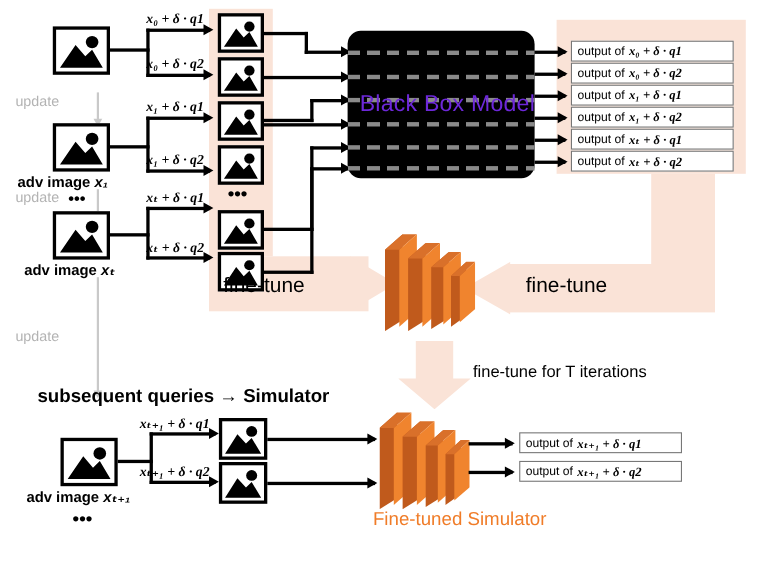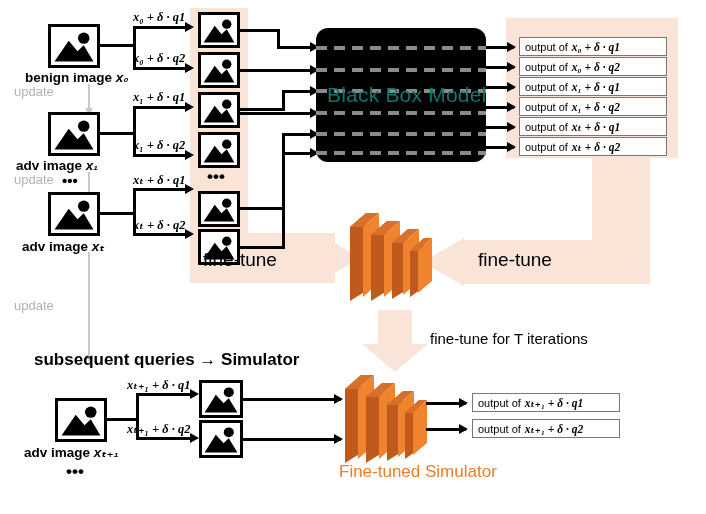--- a/index.html
+++ b/index.html
@@ -22,21 +22,21 @@
   .math{position:absolute;white-space:nowrap;font-family:"Liberation Serif","DejaVu Serif",serif;
         font-style:italic;font-weight:bold;font-size:12.5px;color:#000;}
   .outbox{position:absolute;border:1px solid #777;background:#fff;box-sizing:border-box;
           font-family:"Liberation Serif","DejaVu Serif",serif;font-size:11.5px;
           display:flex;align-items:center;padding-left:5px;white-space:nowrap;}
   .outbox .of{font-family:"Liberation Sans",sans-serif;font-style:normal;font-weight:normal;font-size:11px;padding-right:4px;}
   .outbox .mm{font-style:italic;font-weight:bold;}
 
   
   .blackbox{position:absolute;background:#000;border-radius:12px;}
-  .bbtext{position:absolute;color:#0f766e;font-size:21px;font-weight:normal;
+  .bbtext{position:absolute;color:#6d28d9;font-size:21px;font-weight:normal;
           font-family:"Liberation Sans",sans-serif;letter-spacing:.2px;white-space:nowrap;}
   .dash{position:absolute;height:4px;
         background:repeating-linear-gradient(to right,#8a8a8a 0 11px,transparent 11px 18px);}
 
   
   .hline{position:absolute;background:#000;height:3px;}
   .vline{position:absolute;background:#000;width:3px;}
   .gline{position:absolute;background:#c9c9c9;width:2px;}
   .arrowhead{position:absolute;width:0;height:0;border-top:5.5px solid transparent;
              border-bottom:5.5px solid transparent;border-left:9px solid #000;}
@@ -83,23 +83,20 @@
     <svg width="66" height="62" viewBox="0 0 66 62">
       <polygon points="16,0 50,0 50,34 66,34 33,62 0,34 16,34" fill="#fae3d7"></polygon>
     </svg>
   </div>
 
   <div class="thumb" style="left:48px;top:24px;width:52px;height:44px;">
     <svg viewBox="0 0 52 44" preserveAspectRatio="none">
       <circle cx="37" cy="13" r="6.5" fill="#000"></circle>
       <polygon points="4,40 20,16 30,28 37,21 48,40" fill="#000"></polygon>
     </svg>
-  </div>
-  <div class="lbl" style="left:25px;top:70px;">
-    <span>benign image</span>&nbsp;<i>x₀</i>
   </div>
 
   <div class="lbl-gray" style="left:14px;top:84px;">update</div>
   <div class="gline" style="left:88px;top:84px;height:26px;"></div>
   <div class="garrow" style="left:84.5px;top:108px;"></div>
 
   <div class="thumb" style="left:48px;top:112px;width:52px;height:44px;">
     <svg viewBox="0 0 52 44" preserveAspectRatio="none">
       <circle cx="37" cy="13" r="6.5" fill="#000"></circle>
       <polygon points="4,40 20,16 30,28 37,21 48,40" fill="#000"></polygon>

